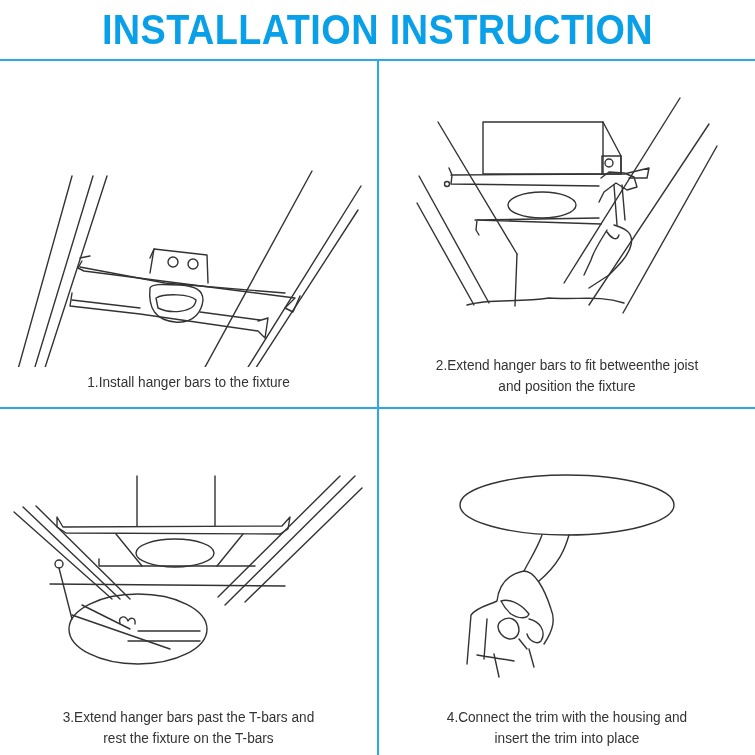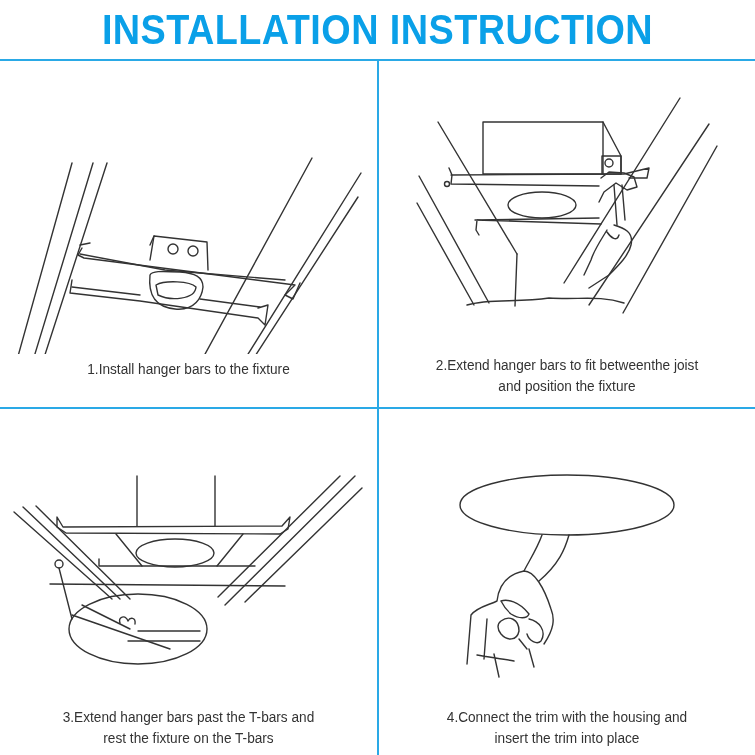--- a/index.html
+++ b/index.html
@@ -22,21 +22,21 @@
 </style>
 </head>
 <body>
 
 <div class="title">INSTALLATION INSTRUCTION</div>
 
 <div class="hline" style="top:59px"></div>
 <div class="hline" style="top:407px"></div>
 <div class="vline" style="top:60px;height:695px"></div>
 
-<div class="panel" style="left:0;top:64px;width:377px;height:346px">
+<div class="panel" style="left:0;top:77px;width:377px;height:346px">
   <svg width="377" height="290" viewBox="0 9 377 290">
     <line x1="72" y1="108" x2="15" y2="312"></line>
     <line x1="93" y1="108" x2="31" y2="312"></line>
     <line x1="107" y1="108" x2="41" y2="312"></line>
     <line x1="312" y1="103" x2="198" y2="312"></line>
     <line x1="361" y1="118" x2="240" y2="312"></line>
     <line x1="358" y1="142" x2="248" y2="312"></line>
     <path d="M150 205 L154 181 L207 187 L208 215"></path>
     <path d="M154 181 L150 190"></path>
     <circle cx="173" cy="194" r="5"></circle>

